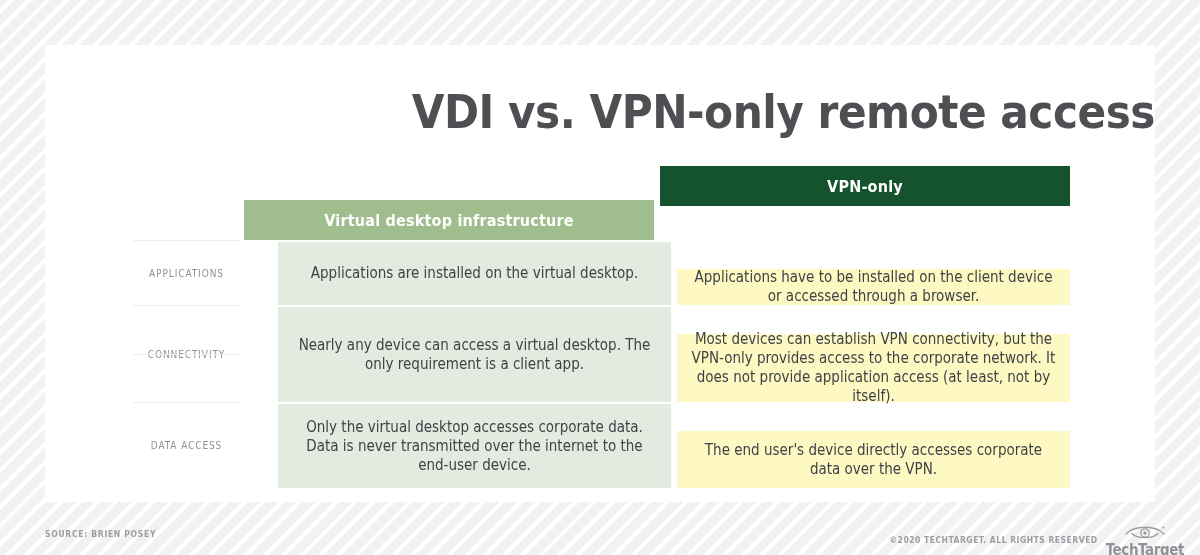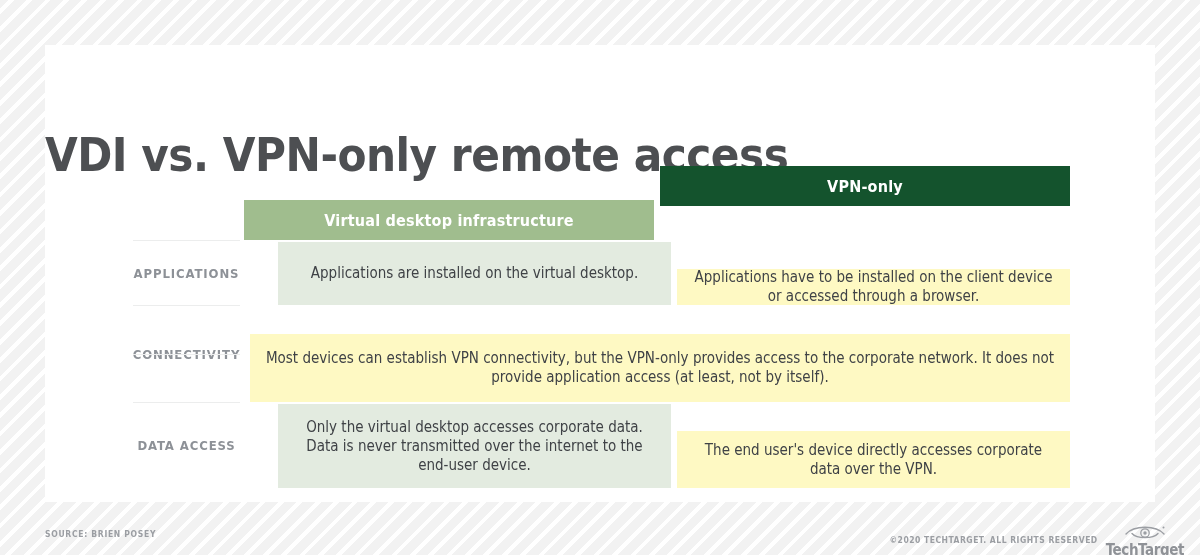--- a/index.html
+++ b/index.html
@@ -36,28 +36,27 @@
     height: 457px;
     background: #ffffff;
   }
 
   
   .title {
     position: absolute;
     left: 0;
     top: 39px;
     width: 1110px;
-    text-align: left;
+    text-align: right;
     font-family: "DejaVu Sans Condensed", "Liberation Sans Narrow", "Liberation Sans", sans-serif;
     font-size: 47px;
     font-weight: bold;
     color: #4d4f52;
     letter-spacing: -0.5px;
     white-space: nowrap;
-    margin-top: 43px;
   }
 
   
   .table {
     position: absolute;
     left: 88px;   
     top: 121px;   
     width: 937px; 
   }
 
@@ -68,22 +67,22 @@
 
   
   .label-cell {
     width: 107px;
     flex: 0 0 107px;
     display: flex;
     align-items: center;
     justify-content: center;
     box-sizing: border-box;
     font-family: "DejaVu Sans Condensed", "Liberation Sans Narrow", "Liberation Sans", sans-serif;
-    font-size: 13px;
-    font-weight: bold;
+    font-size: 10px;
+    font-weight: normal;
     letter-spacing: 0.9px;
     color: #8d9197;
     text-transform: uppercase;
     text-align: center;
     border-top: 1px solid #eceded;
   }
   .label-cell.blank {
     border-top: 0;
   }
 
@@ -217,20 +216,21 @@
         <div class="label-cell">APPLICATIONS</div>
         <div class="gap-sm"></div>
         <div class="data-cell cell-green">Applications are installed on the virtual desktop.</div>
         <div class="gap-mid"></div>
         <div class="data-cell cell-blue">Applications have to be installed on the client device or accessed through a browser.</div>
       </div>
 
       <div class="trow row-h2">
         <div class="label-cell">CONNECTIVITY</div>
         <div class="gap-sm"></div>
+        <div class="data-cell cell-green">Nearly any device can access a virtual desktop. The only requirement is a client app.</div>
         <div class="gap-mid"></div>
         <div class="data-cell cell-blue">Most devices can establish VPN connectivity, but the VPN-only provides access to the corporate network. It does not provide application access (at least, not by itself).</div>
       </div>
 
       <div class="trow row-h3">
         <div class="label-cell">DATA ACCESS</div>
         <div class="gap-sm"></div>
         <div class="data-cell cell-green">Only the virtual desktop accesses corporate data. Data is never transmitted over the internet to the end-user device.</div>
         <div class="gap-mid"></div>
         <div class="data-cell cell-blue">The end user's device directly accesses corporate data over the VPN.</div>

